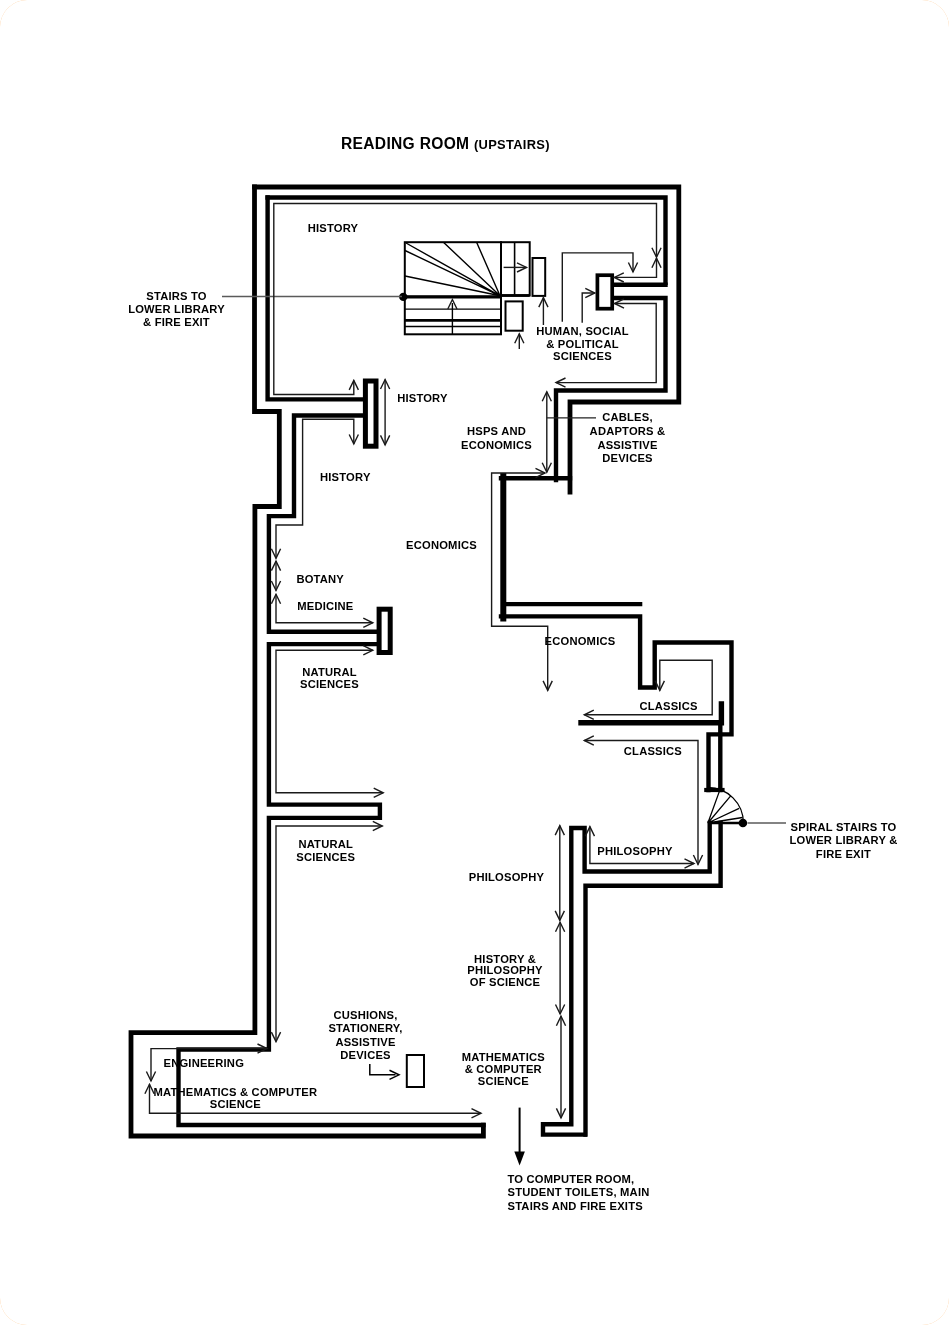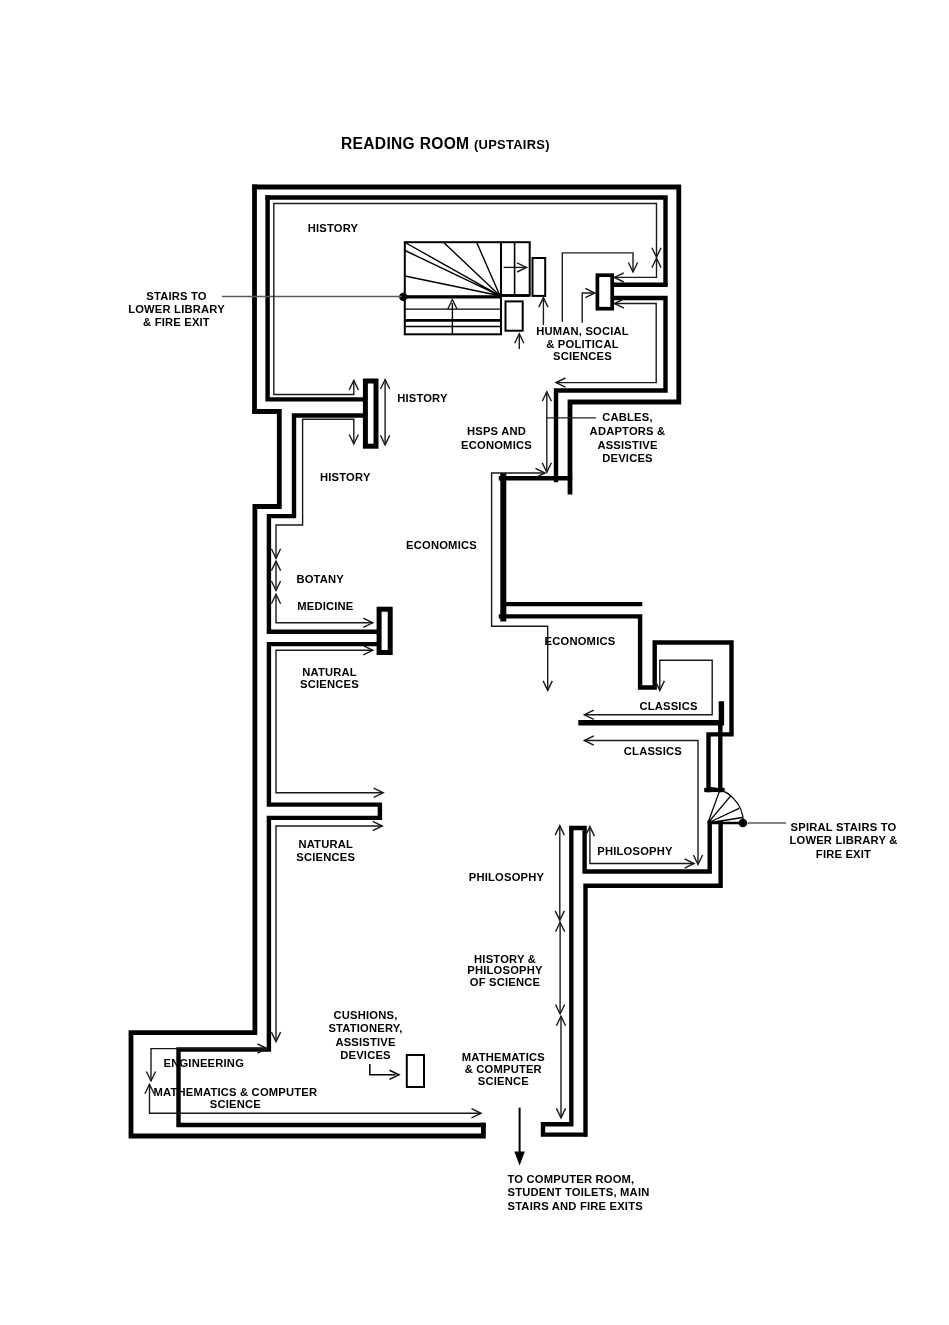--- a/index.html
+++ b/index.html
@@ -1,16 +1,16 @@
 <!DOCTYPE html>
 <html><head>
 <meta charset="utf-8">
 <style>
   html,body{margin:0;padding:0;background:#ffffff;}
-  .wrap{width:949px;height:1325px;position:relative;background:#fdba74;overflow:hidden;}
+  .wrap{width:949px;height:1325px;position:relative;background:#fdba74;overflow:hidden;border-radius:27px;}
   text{font-family:"Liberation Sans",sans-serif;font-weight:bold;fill:#000;}
 </style>
 </head>
 <body>
 <div class="wrap">
 <svg width="949" height="1325" viewBox="0 0 949 1325">
 
 <rect x="0" y="0" width="949" height="1325" fill="#ffffff"></rect>
 
 <text x="341" y="148.5" font-size="15.6" letter-spacing="0.3">READING ROOM <tspan font-size="12.9">(UPSTAIRS)</tspan></text>

